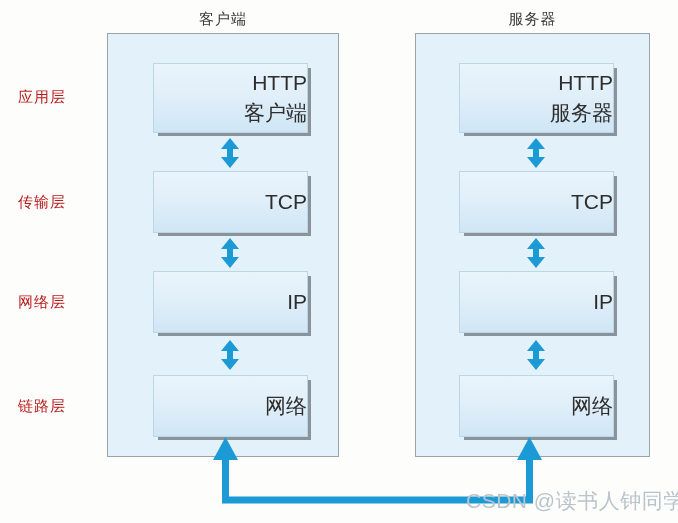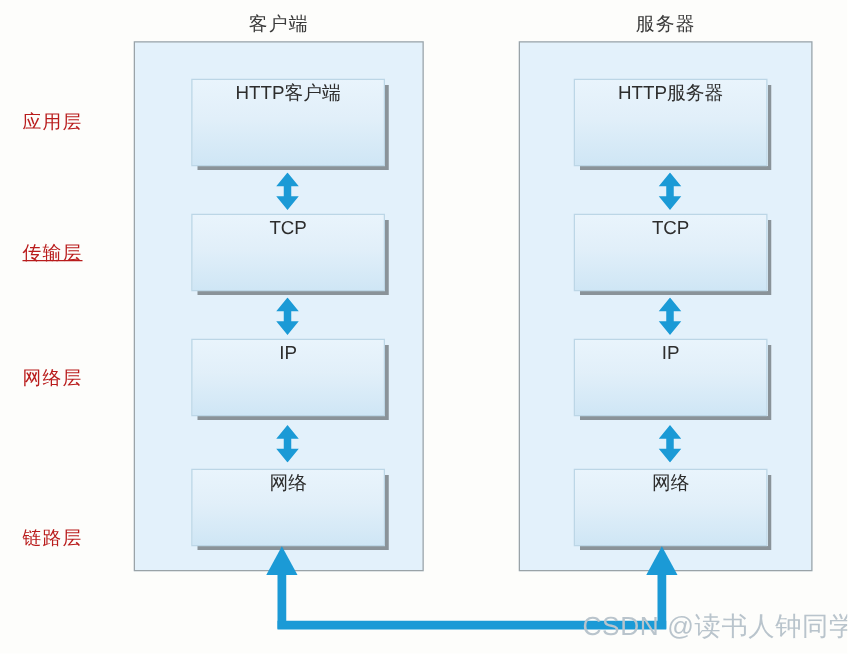--- a/index.html
+++ b/index.html
@@ -50,24 +50,24 @@
   .host-box.client { left: 107px; width: 232px; }
   .host-box.server { left: 415px; width: 235px; }
 
   
   .proto-box {
     position: absolute;
     box-sizing: border-box;
     background: linear-gradient(180deg, #e9f4fc 0%, #e1eff9 45%, #cfe6f5 100%);
     border: 1px solid #bcd6e6;
     display: flex;
-    flex-direction: row;
-    align-items: flex-start;
+    flex-direction: column;
+    align-items: flex-end;
     justify-content: center;
-    font-size: 15px;
+    font-size: 21px;
     color: #2d2d2d;
     line-height: 1.45;
     
     box-shadow: 4px 4px 0 -1px #8a9399;
   }
   .proto-box .line2 { display: block; }
 
   
   .dbl-arrow {
     position: absolute;
@@ -88,23 +88,23 @@
 </style>
 </head>
 <body>
 
 <div id="canvas">
 
   <div class="col-title" style="left:107px; top:10px; width:232px;">客户端</div>
   <div class="col-title" style="left:415px; top:10px; width:235px;">服务器</div>
 
   <div class="layer-label" style="top:88px;">应用层</div>
-  <div class="layer-label" style="top:193px;text-decoration:underline;">传输层</div>
+  <div class="layer-label" style="top:193px;">传输层</div>
   <div class="layer-label" style="top:293px;">网络层</div>
-  <div class="layer-label" style="top:397px;margin-top:24px;">链路层</div>
+  <div class="layer-label" style="top:397px;">链路层</div>
 
   <div class="host-box client"></div>
 
   <div class="host-box server"></div>
 
   <div class="proto-box" style="left:153px; top:63px; width:155px; height:70px;">
     <span>HTTP</span>
     <span class="line2">客户端</span>
   </div>
   <div class="proto-box" style="left:153px; top:171px; width:155px; height:62px;">

